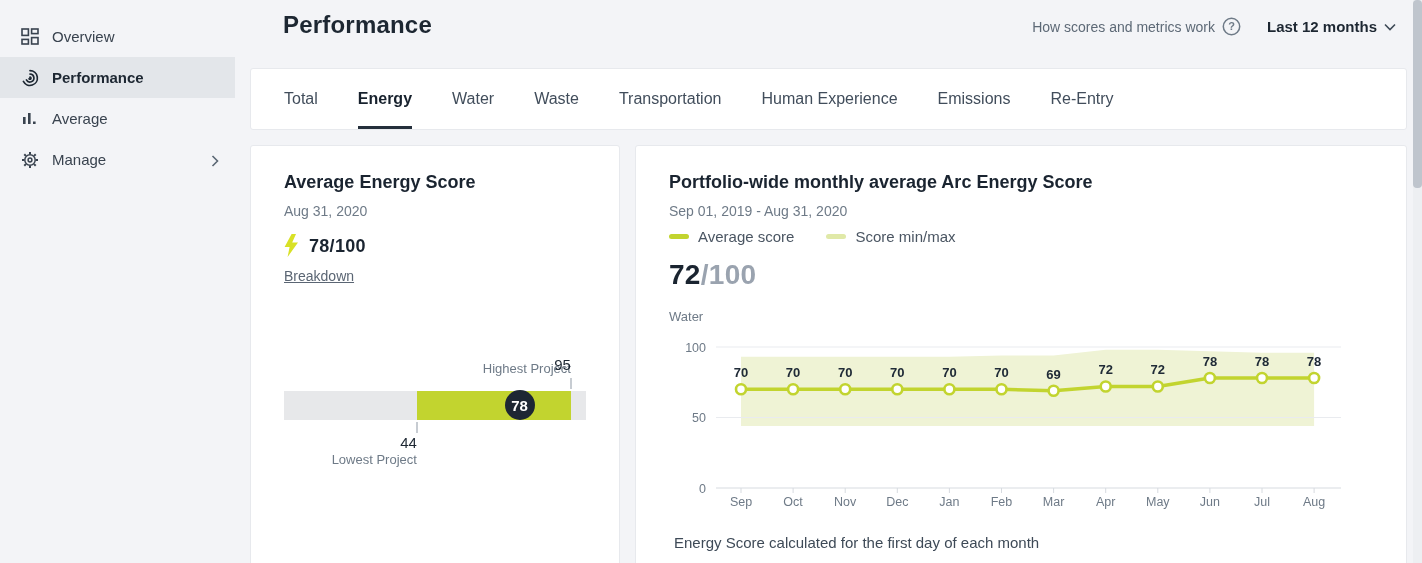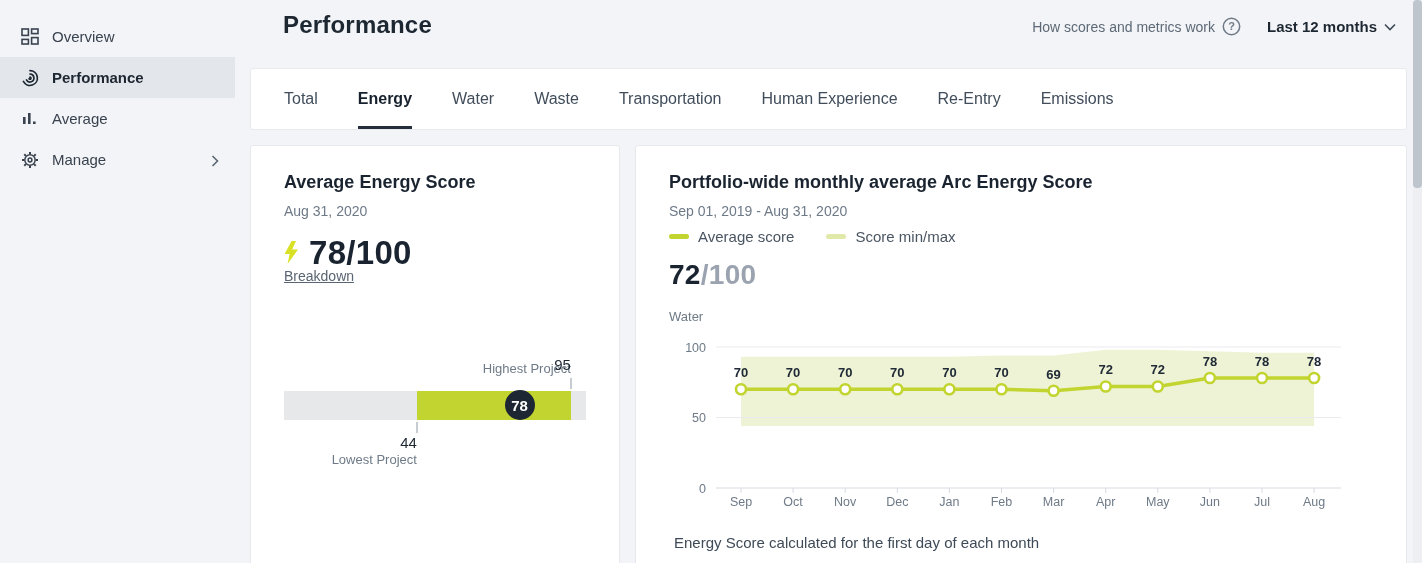--- a/index.html
+++ b/index.html
@@ -29,21 +29,21 @@
     border-bottom:3px solid transparent; padding-top:2px; }
   .tab.active { font-weight:700; color:#17212d; border-bottom-color:#242f3b; }
   
   .card { position:absolute; top:145px; background:#fff; border:1px solid #e7e9ed; border-radius:3px; height:500px; }
   .card-title { position:absolute; left:33px; top:26px; font-size:18px; font-weight:700; color:#1a2430; }
   .card-date { position:absolute; left:33px; top:57px; font-size:14px; color:#6e7a87; }
   .left-card { left:250px; width:370px; }
   .right-card { left:635px; width:772px; }
   
   .score-row { position:absolute; left:33px; top:88px; display:flex; align-items:center; gap:10px; }
-  .score-big { font-size:33px; font-weight:700; color:#1a2430; letter-spacing:.3px; }
+  .score-big { font-size:18px; font-weight:700; color:#1a2430; letter-spacing:.3px; }
   .breakdown { position:absolute; left:33px; top:122px; font-size:14px; color:#5a6573; text-decoration:underline; cursor:pointer; }
   .gauge { position:absolute; left:33px; right:33px; top:195px; height:130px; }
   .gauge .g-lab { position:absolute; font-size:13px; color:#6e7a87; white-space:nowrap; }
   .gauge .g-val { position:absolute; font-size:15px; font-weight:400; color:#1d2732; white-space:nowrap; }
   .g-lab-high { top:0;margin-top:20px; } .g-val-high { top:15px; }
   .g-tick { position:absolute; width:2px; background:#c7ccd2; }
   .g-tick-high { top:37px; height:11px; }
   .g-bar { position:absolute; top:50px; left:0; right:0; height:29px; background:#e7e8ea; }
   .g-fill { position:absolute; top:0; height:100%; }
   .g-badge { position:absolute; top:49px; width:30px; height:30px; border-radius:50%; background:#1d2733;
@@ -143,22 +143,22 @@
     </span>
   </div>
 
   <nav class="tabs-card">
       <div class="tab">Total</div>
       <div class="tab active">Energy</div>
       <div class="tab">Water</div>
       <div class="tab">Waste</div>
       <div class="tab">Transportation</div>
       <div class="tab">Human Experience</div>
+      <div class="tab">Emissions</div>
       <div class="tab">Re-Entry</div>
-      <div class="tab">Emissions</div>
     </nav>
 
   <section class="card left-card">
     <div class="card-title">Average Energy Score</div>
     <div class="card-date">Aug 31, 2020</div>
     <div class="score-row">
       <svg width="15" height="24" viewBox="0 0 15 24">
         <path d="M7.6 0 L0.6 13 H5.6 L3.6 23 L14 8.6 H8.2 L12 0 Z" fill="#d8e126"></path>
       </svg>
       <span class="score-big">78/100</span>

